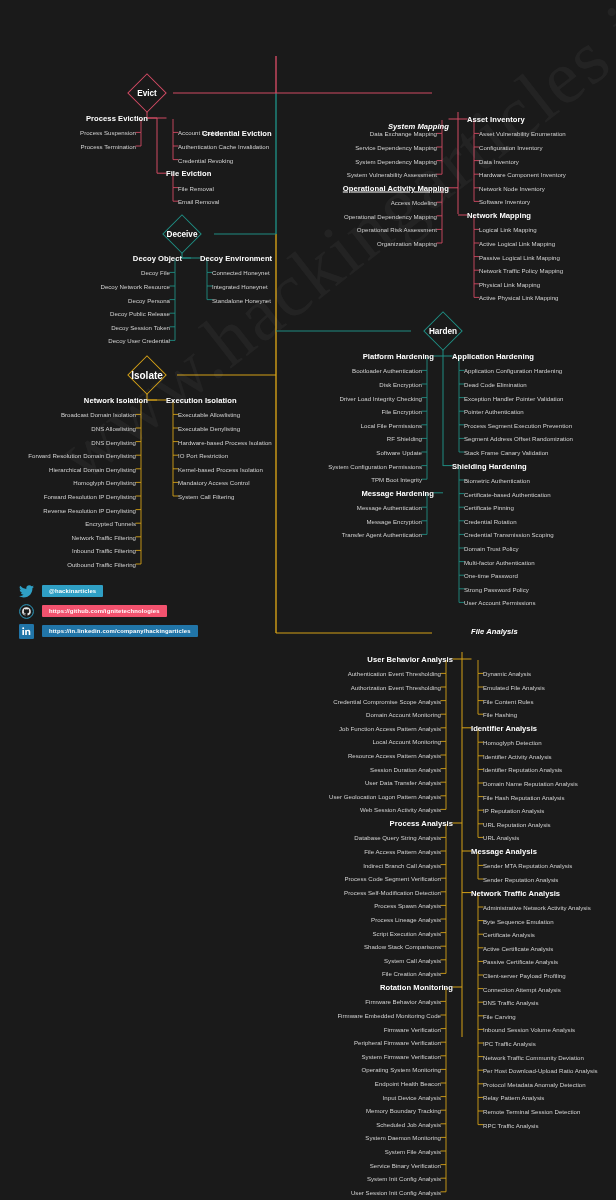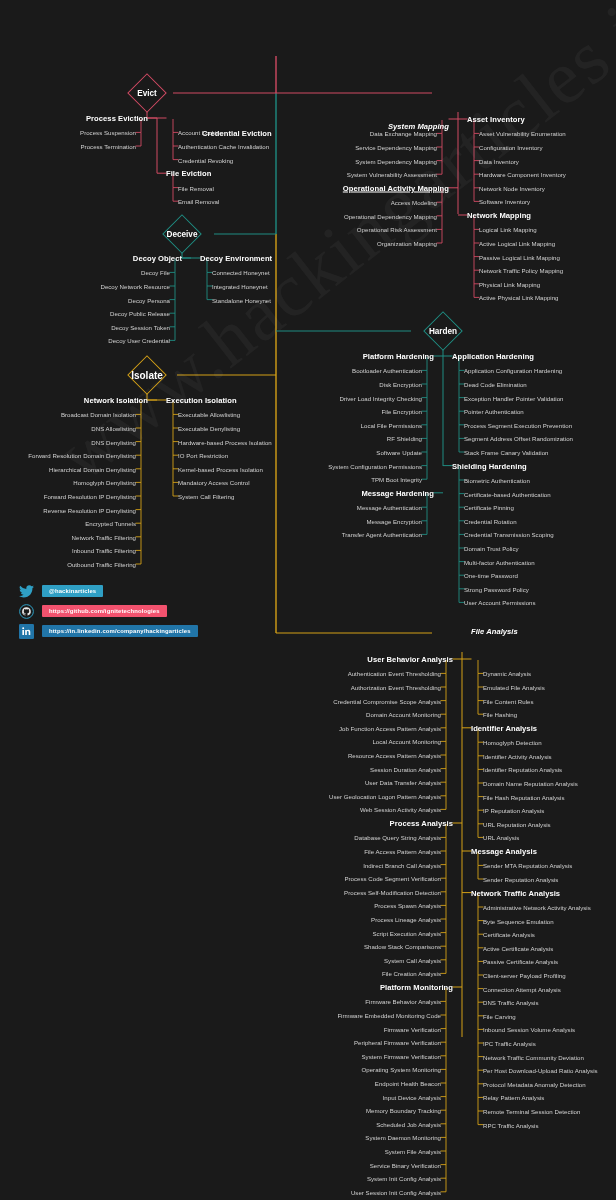--- a/index.html
+++ b/index.html
@@ -488,21 +488,21 @@
     <div class="leaf r" style="left: 441px; top: 851px;">File Access Pattern Analysis</div>
     <div class="leaf r" style="left: 441px; top: 864.6px;">Indirect Branch Call Analysis</div>
     <div class="leaf r" style="left: 441px; top: 878.2px;">Process Code Segment Verification</div>
     <div class="leaf r" style="left: 441px; top: 891.8px;">Process Self-Modification Detection</div>
     <div class="leaf r" style="left: 441px; top: 905.4px;">Process Spawn Analysis</div>
     <div class="leaf r" style="left: 441px; top: 919px;">Process Lineage Analysis</div>
     <div class="leaf r" style="left: 441px; top: 932.6px;">Script Execution Analysis</div>
     <div class="leaf r" style="left: 441px; top: 946.2px;">Shadow Stack Comparisons</div>
     <div class="leaf r" style="left: 441px; top: 959.8px;">System Call Analysis</div>
     <div class="leaf r" style="left: 441px; top: 973.4px;">File Creation Analysis</div>
-    <div class="h2 r" style="left: 453px; top: 987px;">Platform Monitoring</div>
+    <div class="h2 r" style="left: 453px; top: 987px;">Rotation Monitoring</div>
     <div class="leaf r" style="left: 441px; top: 1001.4px;">Firmware Behavior Analysis</div>
     <div class="leaf r" style="left: 441px; top: 1015px;">Firmware Embedded Monitoring Code</div>
     <div class="leaf r" style="left: 441px; top: 1028.6px;">Firmware Verification</div>
     <div class="leaf r" style="left: 441px; top: 1042.2px;">Peripheral Firmware Verification</div>
     <div class="leaf r" style="left: 441px; top: 1055.8px;">System Firmware Verification</div>
     <div class="leaf r" style="left: 441px; top: 1069.4px;">Operating System Monitoring</div>
     <div class="leaf r" style="left: 441px; top: 1083px;">Endpoint Health Beacon</div>
     <div class="leaf r" style="left: 441px; top: 1096.6px;">Input Device Analysis</div>
     <div class="leaf r" style="left: 441px; top: 1110.2px;">Memory Boundary Tracking</div>
     <div class="leaf r" style="left: 441px; top: 1123.8px;">Scheduled Job Analysis</div>

